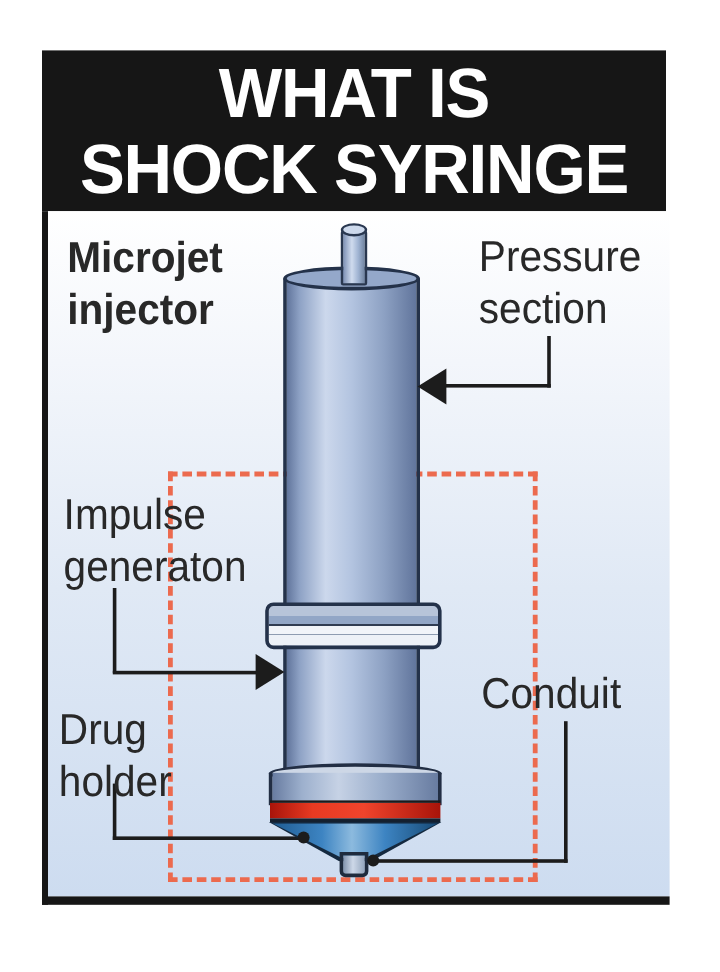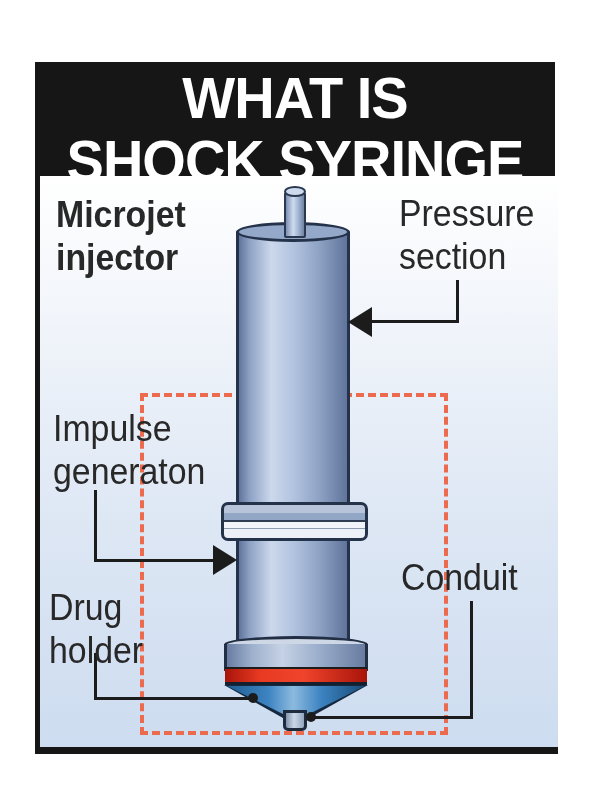--- a/index.html
+++ b/index.html
@@ -5,21 +5,21 @@
   html,body{margin:0;padding:0;background:#ffffff;}
   #page{
     position:relative;width:600px;height:810px;overflow:hidden;
     background:#ffffff;
     font-family:"Liberation Sans","DejaVu Sans",sans-serif;
   }
   
   #header-box{
     position:absolute;left:35px;top:42px;width:520px;height:134px;
     background:var(--header-bg,#161616);
-    display:flex;align-items:center;justify-content:center;margin-top:20px;
+    display:flex;align-items:center;justify-content:center;
   }
   #header-title{
     color:#ffffff;font-weight:700;font-size:56px;line-height:61px;
     letter-spacing:-1px;text-align:center;white-space:pre-line;
     transform:scaleY(1.04);
   }
   
   #content-box{
     position:absolute;left:35px;top:176px;width:523px;height:578px;
     border-left:5px solid var(--header-bg,#161616);

